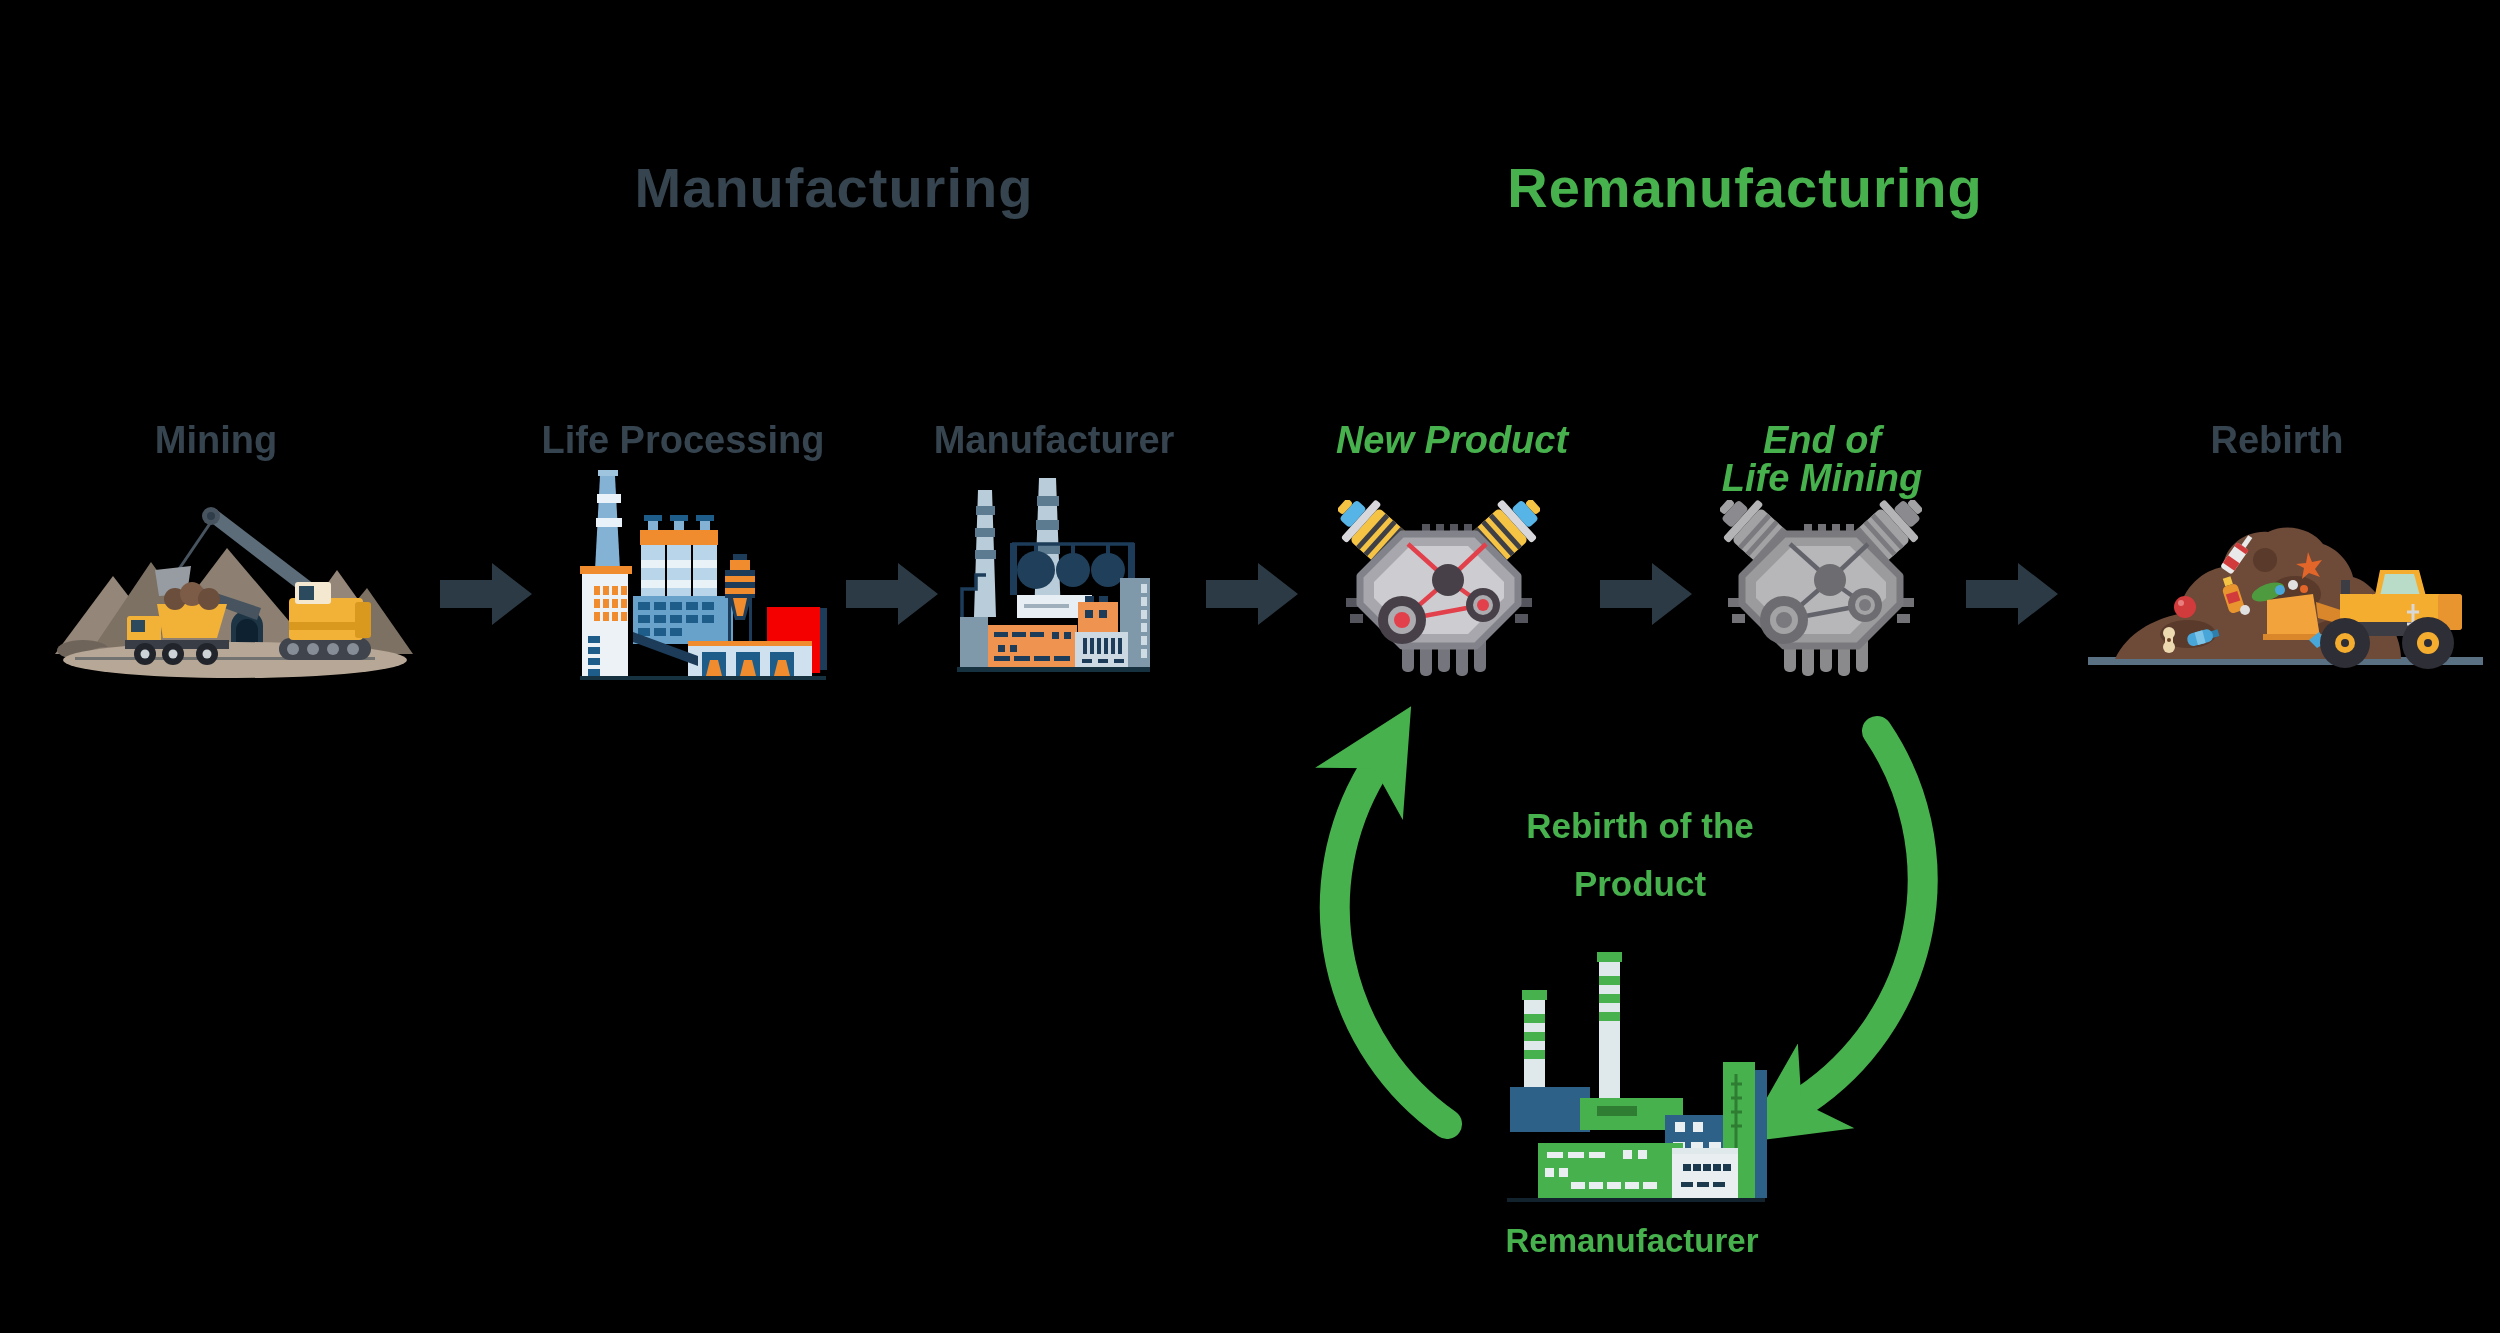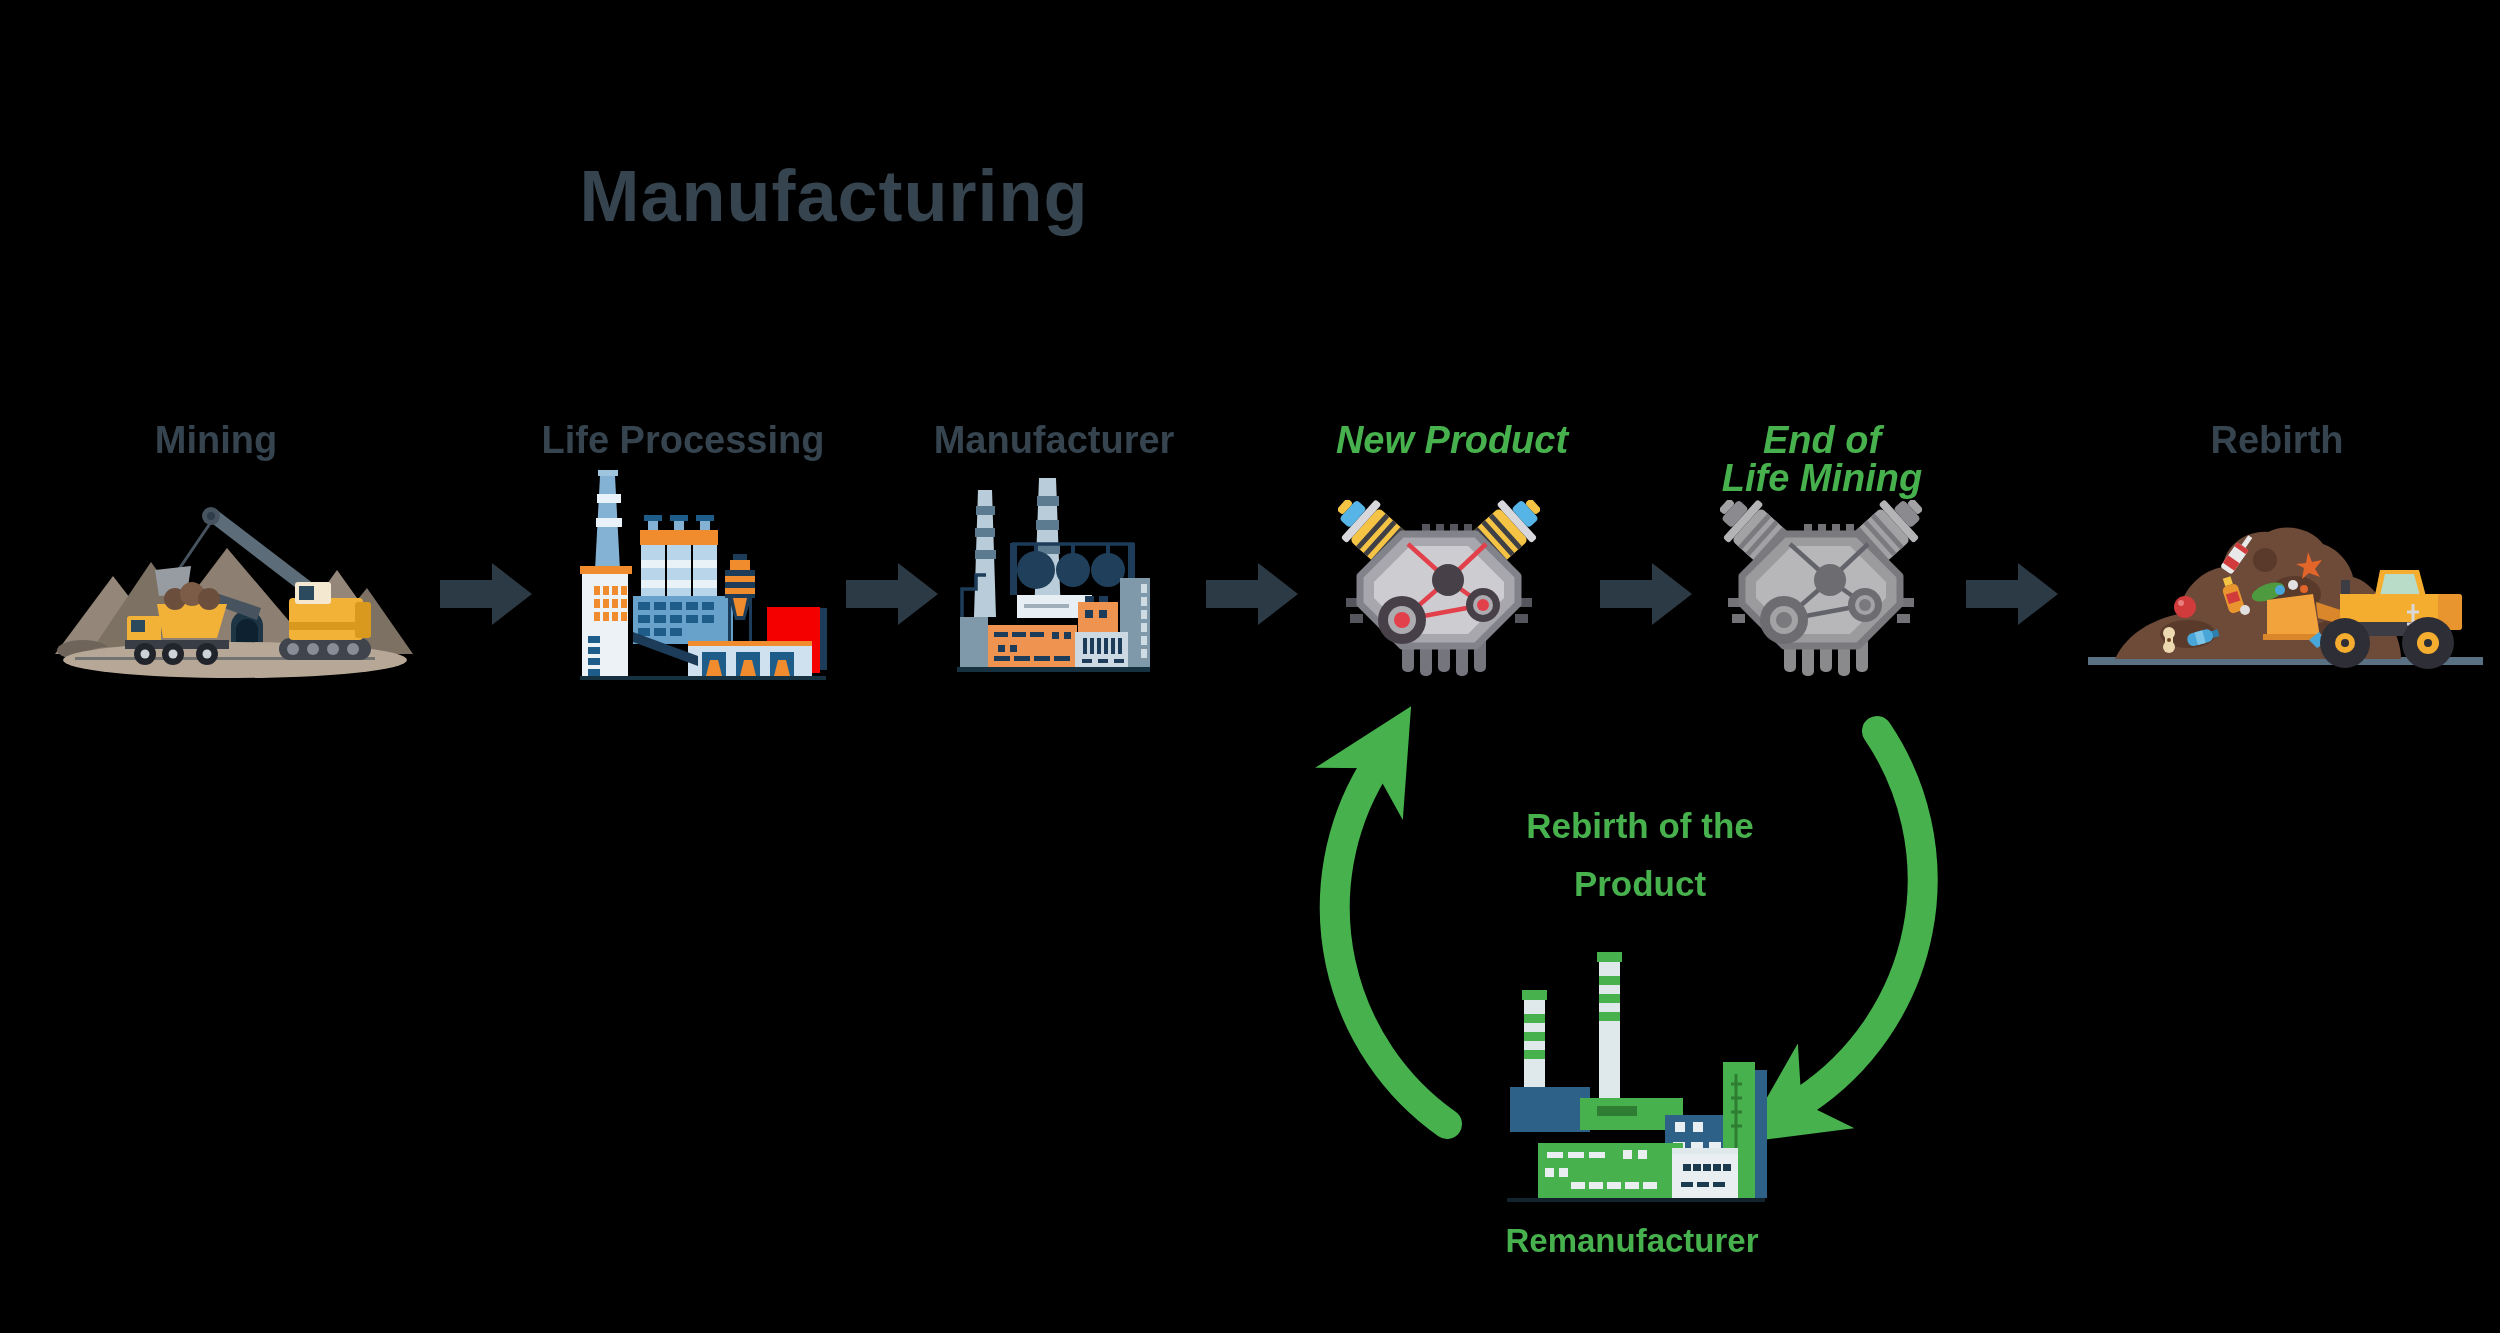--- a/index.html
+++ b/index.html
@@ -18,21 +18,21 @@
     width: 2500px;
     height: 1333px;
     overflow: hidden;
   }
   .abs { position: absolute; }
   .big-title {
     position: absolute;
     top: 155px;
     width: 800px;
     text-align: center;
-    font-size: 72px;
+    font-size: 56px;
     font-weight: bold;
     letter-spacing: 1px;
     white-space: nowrap;
   }
   .dark-title { color: var(--dark-text); }
   .green-title { color: var(--green); }
   .stage-label {
     position: absolute;
     top: 419px;
     width: 300px;
@@ -69,20 +69,21 @@
     color: var(--green);
     white-space: nowrap;
   }
 </style>
 </head>
 <body style="background: rgb(0, 0, 0);">
 
 <div id="canvas">
 
   <div class="big-title dark-title" style="left:434px">Manufacturing</div>
+  <div class="big-title green-title" style="left:1345px">Remanufacturing</div>
 
   <div class="stage-label dark" style="left:66px">Mining</div>
   <div class="stage-label dark" style="left:533px">Life Processing</div>
   <div class="stage-label dark" style="left:904px">Manufacturer</div>
   <div class="stage-label green" style="left:1302px">New Product</div>
   <div class="stage-label green" style="left:1672px">End of</div>
   <div class="stage-label green line2" style="left:1672px">Life Mining</div>
   <div class="stage-label dark" style="left:2127px">Rebirth</div>
 
   <svg class="flow-arrow" style="left:440px" viewBox="0 0 92 62">

